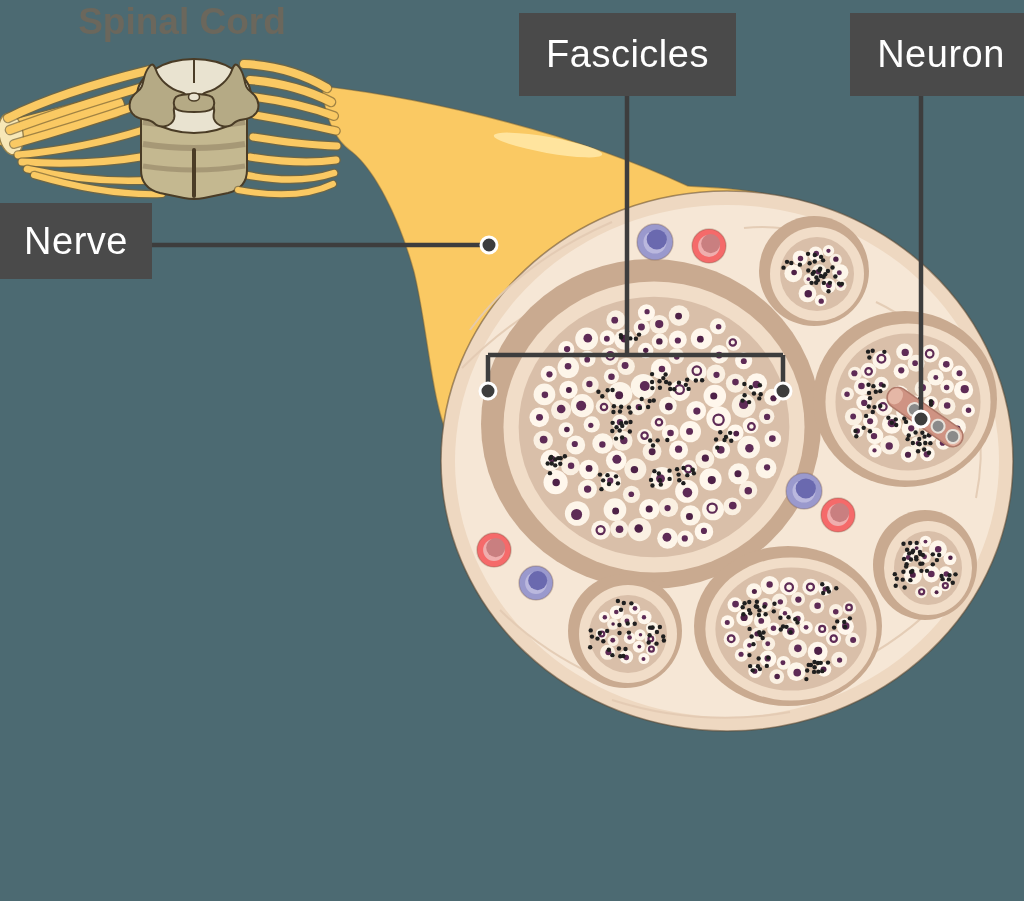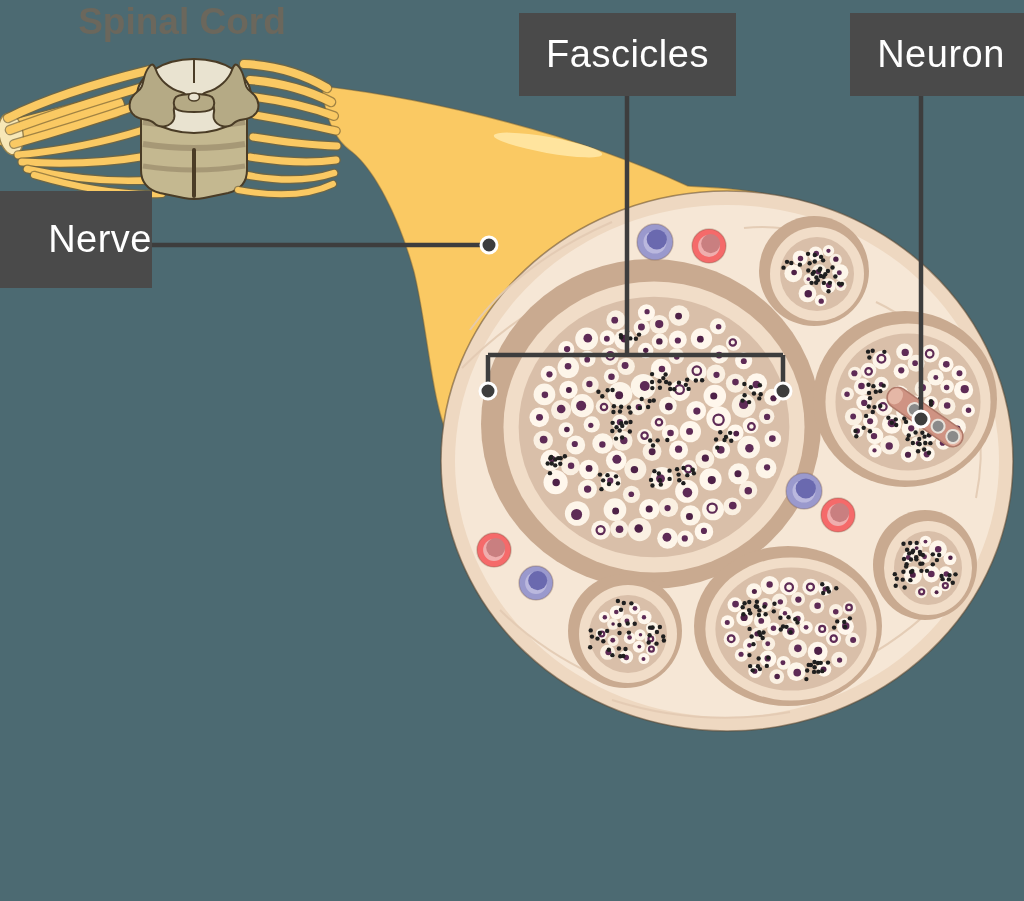--- a/index.html
+++ b/index.html
@@ -12,21 +12,21 @@
   #stage{position:relative;width:1024px;height:901px;}
   #figure-svg{position:absolute;left:0;top:0;}
   .label-box{
     position:absolute;
     background:#4a4a4a;
     color:#ffffff;
     display:flex;align-items:center;justify-content:center;
     font-size:38px;font-weight:500;letter-spacing:.5px;
     z-index:5;
   }
-  #lbl-nerve{left:0px;top:191px;width:152px;height:97px;justify-content:flex-end;}
+  #lbl-nerve{left:0px;top:203px;width:152px;height:76px;}
   #lbl-fascicles{left:519px;top:13px;width:217px;height:83px;}
   #lbl-neuron{left:831px;top:13px;width:182px;height:83px;margin-left:19px;}
   #spinal-title{
     position:absolute;left:62px;top:0px;width:240px;height:44px;
     font-size:37px;font-weight:bold;color:#6b675c;
     text-align:center;line-height:44px;z-index:5;
   }
 </style>
 </head>
 <body>

